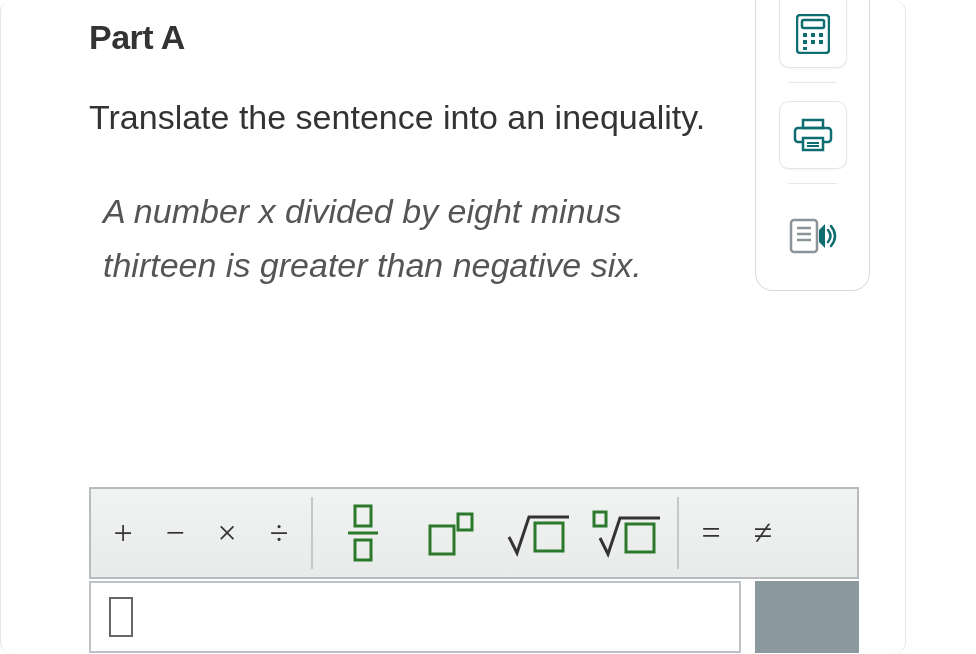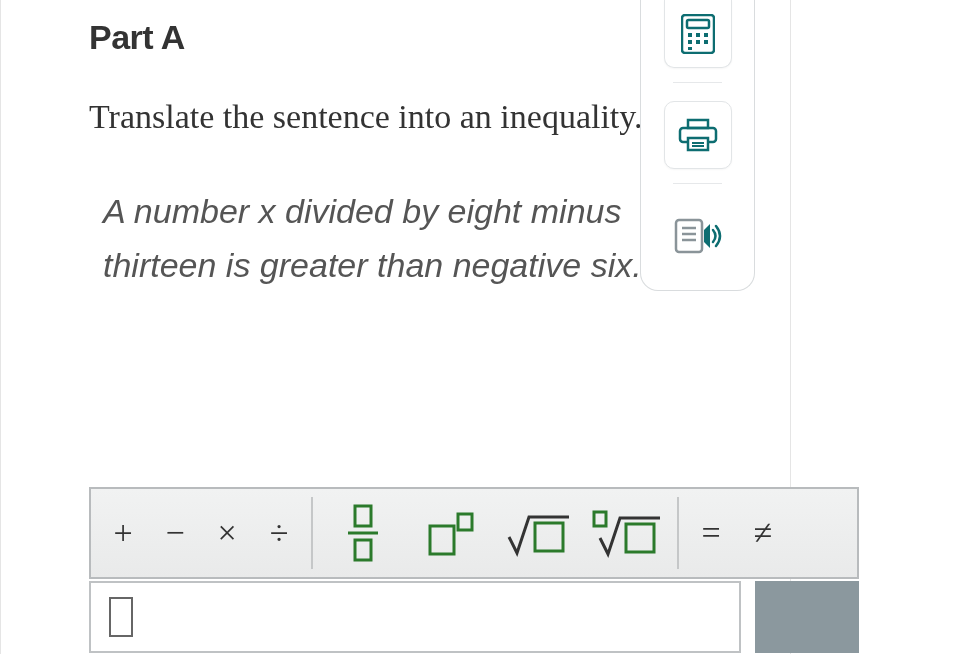--- a/index.html
+++ b/index.html
@@ -8,46 +8,46 @@
     font-family: "Helvetica Neue", Helvetica, Arial, sans-serif;
     background: #fff;
     color: #333;
     width: 976px;
     height: 654px;
     overflow: hidden;
     position: relative;
   }
   .page {
     position: relative;
-    width: 791px;
+    width: 906px;
     height: 654px;
     border-left: 1px solid #e5e5e5;
     border-right: 1px solid #e5e5e5;
     padding: 0;
+    border-radius: 12px;
   }
   .content {
     position: absolute;
     left: 88px;
     top: 18px;
     width: 660px;
   }
   .part-title {
     font-size: 34px;
     font-weight: 700;
     color: #333;
     margin: 0 0 34px 0;
     letter-spacing: -0.5px;
   }
   .instr {
     font-size: 34px;
     line-height: 1.55;
     color: #333;
     margin: 0 0 40px 0;
     font-weight: 400;
-    font-family: Liberation Serif, serif;
   }
   .sentence {
     font-size: 34px;
     line-height: 1.6;
     font-style: italic;
     color: #555;
     margin: 14px;
   }
 
   

